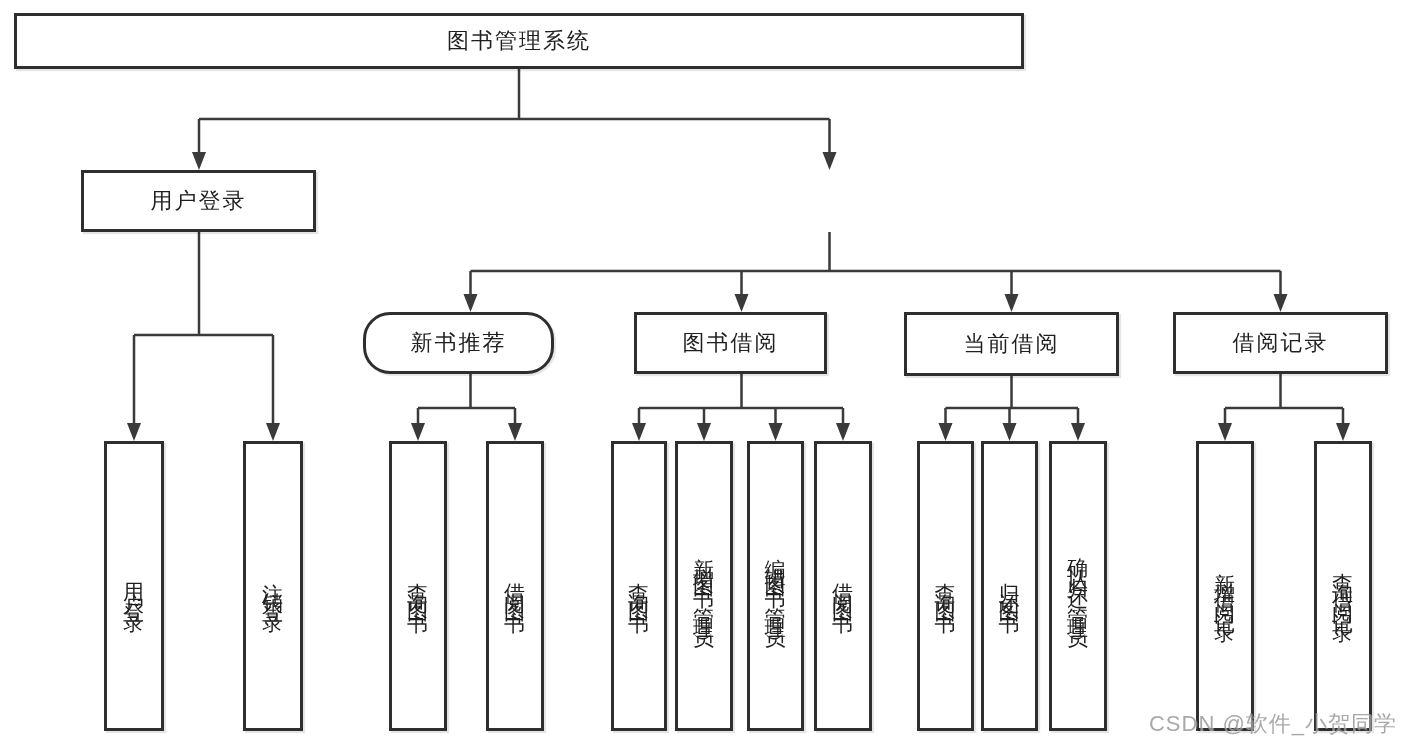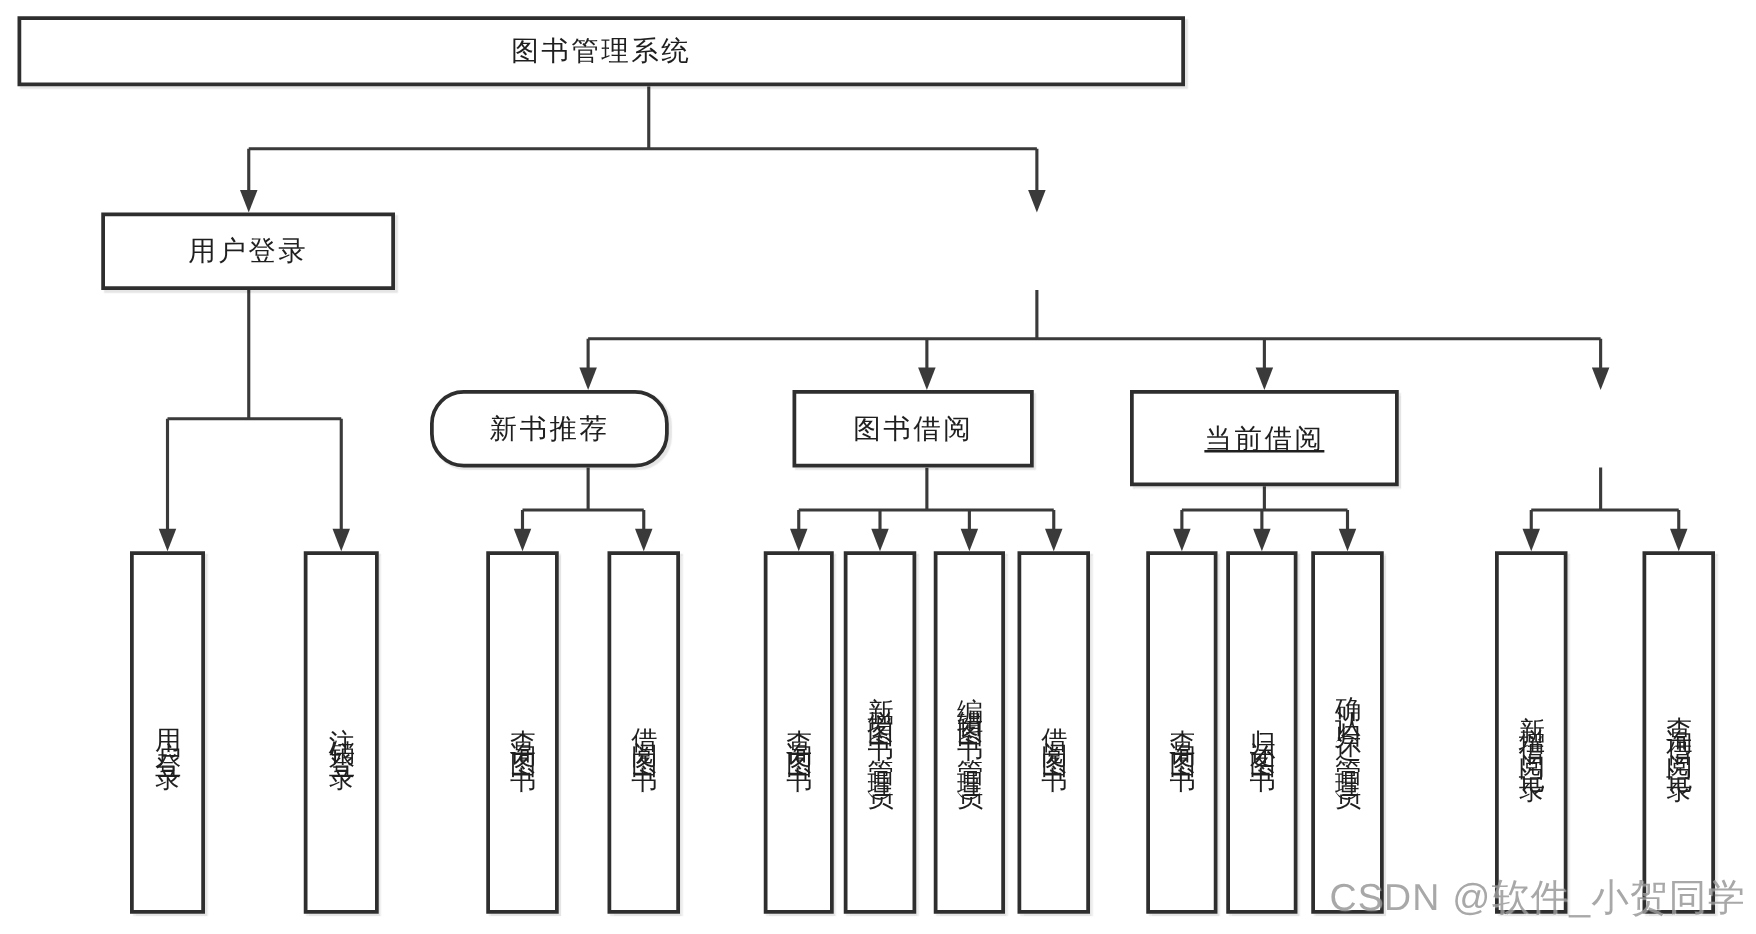--- a/index.html
+++ b/index.html
@@ -23,21 +23,21 @@
     background:var(--fill-color);border:3px solid var(--border-color);
     box-sizing:border-box;text-align:center;
     box-shadow:2px 2px 1px rgba(0,0,0,0.10);
   }
   .hnode{font-size:22px;letter-spacing:2px;}
   .leaf{
     writing-mode:vertical-rl;text-orientation:mixed;
     font-size:21px;letter-spacing:10px;line-height:1;
   }
   .watermark{
-    position:absolute;right:8px;bottom:8px;font-size:30px;letter-spacing:1px;
+    position:absolute;right:8px;bottom:8px;font-size:22px;letter-spacing:1px;
     color:var(--watermark-color);opacity:0.85;z-index:5;
     text-shadow:1px 1px 1px rgba(255,255,255,0.6);
   }
 </style>
 </head>
 <body>
 
 <div class="canvas">
 
   <svg class="connectors" viewBox="0 0 1405 747" xmlns="http://www.w3.org/2000/svg">
@@ -74,27 +74,28 @@
       <use class="arrowhead" href="#arr" transform="translate(775.5,441)"></use>
       <use class="arrowhead" href="#arr" transform="translate(843,441)"></use>
       <use class="arrowhead" href="#arr" transform="translate(945.5,441)"></use>
       <use class="arrowhead" href="#arr" transform="translate(1009.5,441)"></use>
       <use class="arrowhead" href="#arr" transform="translate(1078,441)"></use>
       <use class="arrowhead" href="#arr" transform="translate(1225,441)"></use>
       <use class="arrowhead" href="#arr" transform="translate(1343,441)"></use>
     </g>
   </svg>
 
-  <div class="node hnode" style="left:14px;top:13px;width:934px;height:56px;">图书管理系统</div>
+  <div class="node hnode" style="left:14px;top:13px;width:1010px;height:56px;">图书管理系统</div>
 
   <div class="node hnode" style="left:81px;top:170px;width:235px;height:62px;">用户登录</div>
 
-  <div class="node hnode" style="left:344px;top:312px;width:191px;height:62px;border-radius:27px;">新书推荐</div>
+  <div class="node hnode" style="left:363px;top:312px;width:191px;height:62px;border-radius:27px;">新书推荐</div>
   <div class="node hnode" style="left:634px;top:312px;width:193px;height:62px;">图书借阅</div>
-  <div class="node hnode" style="left:904px;top:312px;width:215px;height:77px;text-decoration:underline;">当前借阅</div>
+  <div class="node hnode" style="left:904px;top:312px;width:215px;height:64px;">当前借阅</div>
+  <div class="node hnode" style="left:1173px;top:312px;width:215px;height:62px;">借阅记录</div>
 
   <div class="node leaf" style="left:104px;top:441px;width:60px;height:290px;">用户登录</div>
   <div class="node leaf" style="left:243px;top:441px;width:60px;height:290px;">注销登录</div>
 
   <div class="node leaf" style="left:389px;top:441px;width:58px;height:290px;">查询图书</div>
   <div class="node leaf" style="left:486px;top:441px;width:58px;height:290px;">借阅图书</div>
 
   <div class="node leaf" style="left:611px;top:441px;width:56px;height:290px;">查询图书</div>
   <div class="node leaf" style="left:675px;top:441px;width:58px;height:290px;">新增图书（管理员）</div>
   <div class="node leaf" style="left:747px;top:441px;width:57px;height:290px;">编辑图书（管理员）</div>

